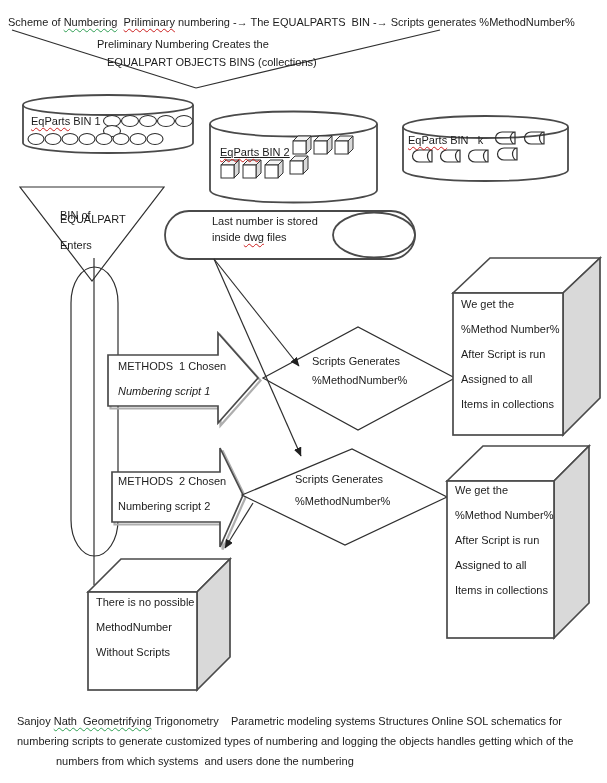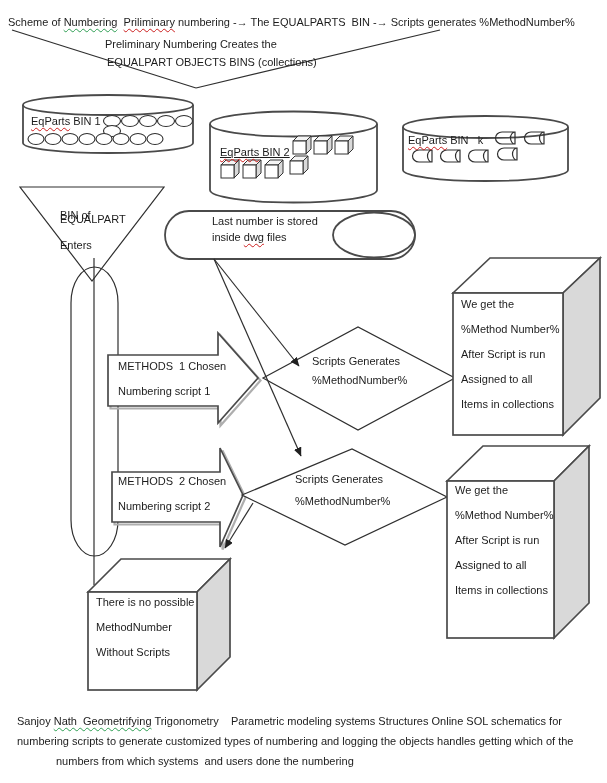--- a/index.html
+++ b/index.html
@@ -171,36 +171,36 @@
 
     <g class="s-thin">
       <line x1="214" y1="259" x2="299" y2="366" marker-end="url(#ah)"></line>
       <line x1="214" y1="259" x2="301" y2="456" marker-end="url(#ah)"></line>
       <line x1="253" y1="503" x2="225" y2="548" marker-end="url(#ah)"></line>
     </g>
   </svg>
 
   <div class="t" style="left:8px;top:16px;"><span>Scheme of </span><span class="sq-green">Numbering</span><span>  </span><span class="sq-red">Priliminary</span><span> numbering -→ The EQUALPARTS  BIN -→ Scripts generates %MethodNumber%</span></div>
 
-  <div class="t" style="left:105px;top:38px;">Preliminary Numbering Creates the</div>
+  <div class="t" style="left:97px;top:38px;">Preliminary Numbering Creates the</div>
   <div class="t" style="left:107px;top:56px;">EQUALPART OBJECTS BINS (collections)</div>
 
   <div class="t" style="left:31px;top:115px;"><span class="sq-red">EqParts</span><span> BIN 1</span></div>
   <div class="t" style="left:220px;top:146px;text-decoration:underline;"><span class="sq-red">EqParts</span><span> BIN 2</span></div>
   <div class="t" style="left:408px;top:134px;"><span class="sq-red">EqParts</span><span> BIN   k</span></div>
 
   <div class="t" style="left:60px;top:197px;margin-top:12px;">BIN of</div>
   <div class="t" style="left:60px;top:213px;">EQUALPART</div>
   <div class="t" style="left:60px;top:239px;">Enters</div>
 
   <div class="t" style="left:212px;top:215px;">Last number is stored</div>
   <div class="t" style="left:212px;top:231px;"><span>inside </span><span class="sq-red">dwg</span><span> files</span></div>
 
   <div class="t" style="left:118px;top:360px;">METHODS  1 Chosen</div>
-  <div class="t" style="left:118px;top:385px;">Numbering script 1</div>
+  <div class="t" style="left:118px;top:385px;font-style:italic;">Numbering script 1</div>
 
   <div class="t" style="left:118px;top:475px;">METHODS  2 Chosen</div>
   <div class="t" style="left:118px;top:500px;">Numbering script 2</div>
 
   <div class="t" style="left:312px;top:355px;">Scripts Generates</div>
   <div class="t" style="left:312px;top:374px;">%MethodNumber%</div>
 
   <div class="t" style="left:295px;top:473px;">Scripts Generates</div>
   <div class="t" style="left:295px;top:495px;">%MethodNumber%</div>
 

